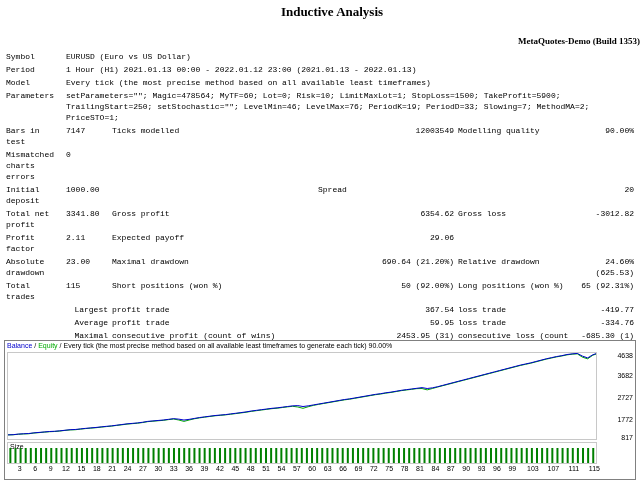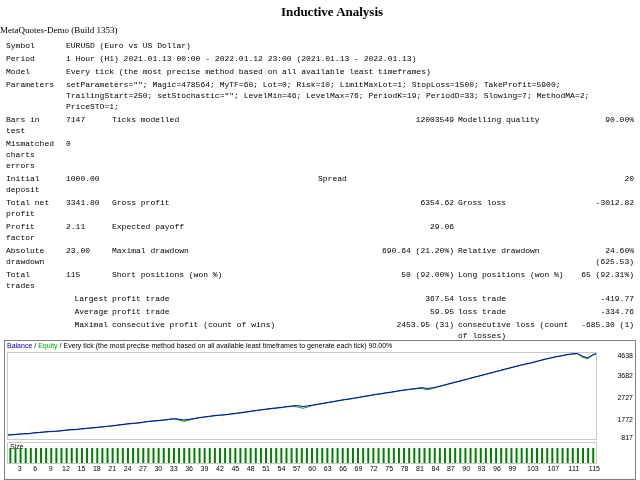--- a/index.html
+++ b/index.html
@@ -11,23 +11,23 @@
     color:#000;
   }
   .page{position:relative;width:640px;height:480px;}
   .title{
     text-align:center;font-size:13px;font-weight:bold;
     font-family:"Liberation Serif", serif;
     margin-top:4px;
     padding-left:24px;
   }
   .subtitle{
-    text-align:left;font-size:9px;font-weight:normal;
+    text-align:right;font-size:9px;font-weight:bold;
     font-family:"Liberation Serif", serif;
-    margin-top:5px;margin-bottom:4px;
+    margin-top:16px;margin-bottom:4px;
   }
   table.report{
     width:632px;margin-left:4px;border-collapse:collapse;
     font-size:8px;
     table-layout:fixed;
     font-family:Liberation Mono, monospace;
   }
   table.report td{
     padding:1px 2px;vertical-align:top;
     line-height:11px;

